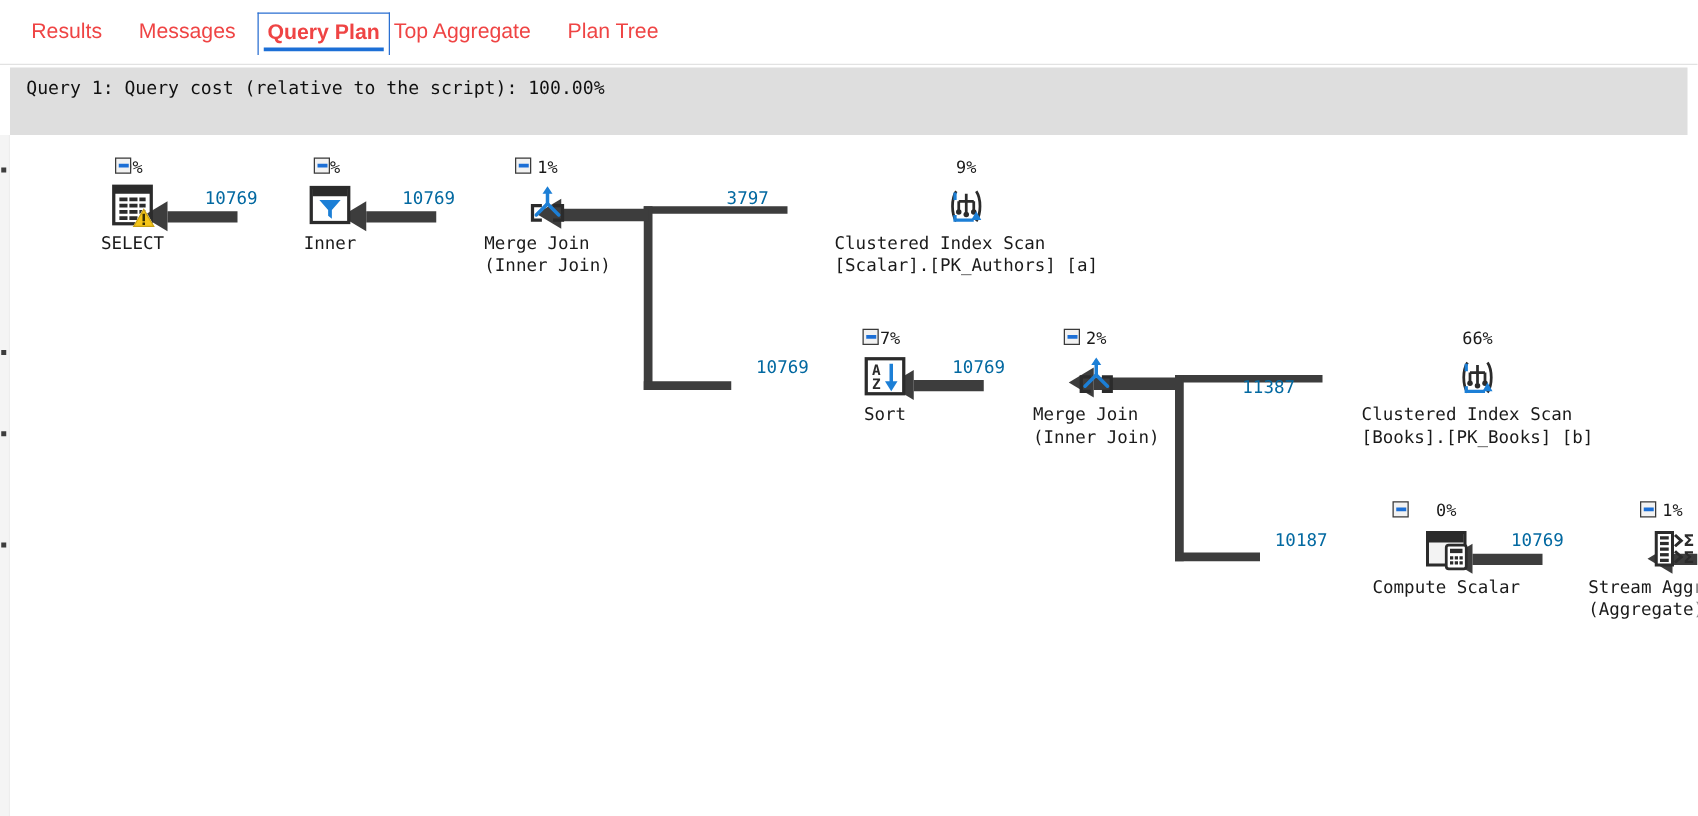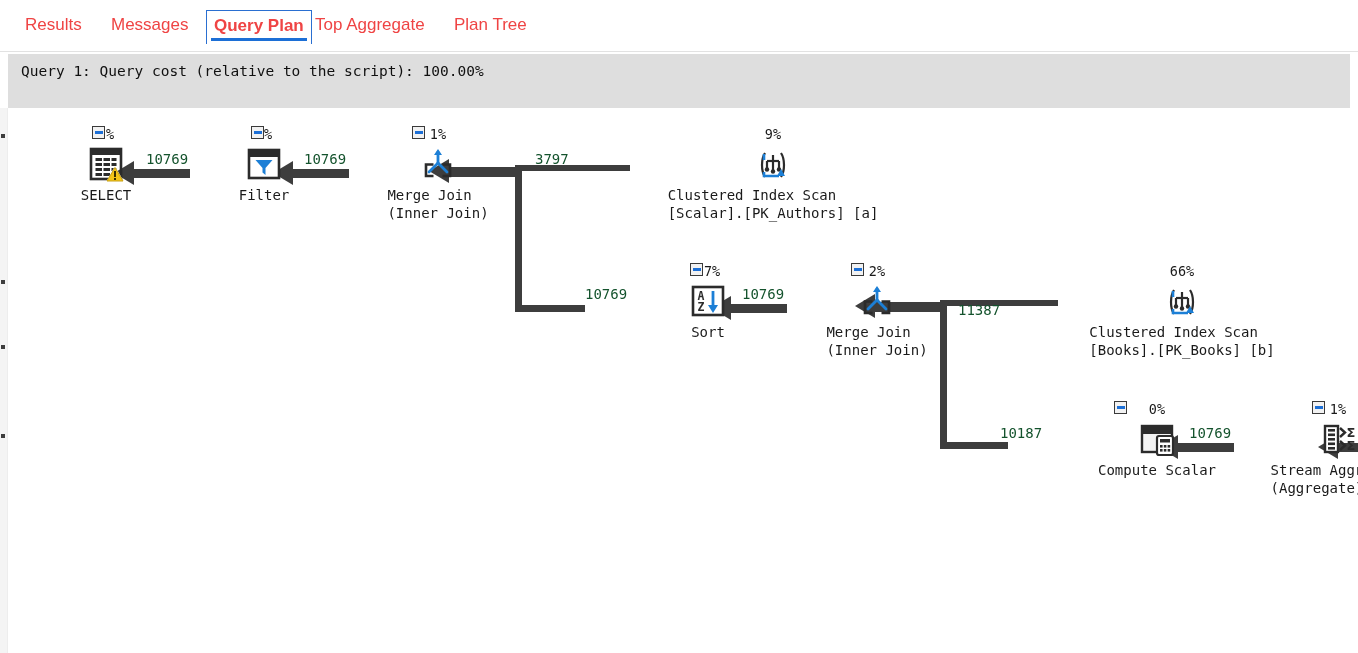--- a/index.html
+++ b/index.html
@@ -134,23 +134,23 @@
     height: 2.5px;
     background: #1c6fd6;
     display: block;
   }
 
   
   .rowcount {
     position: absolute;
     font-family: "DejaVu Sans Mono", monospace;
     font-size: 14px;
-    color: #14532d;
+    color: #0369a1;
     white-space: nowrap;
-    text-align: left;
+    text-align: right;
   }
 
   
   .arrow { position: absolute; }
   .hbar {
     position: absolute;
     background: #3d3d3d;
   }
   .vbar {
     position: absolute;
@@ -251,21 +251,21 @@
   <div class="node" style="left:219px; top:18px; width:90px;">
     <div class="pct">0%</div>
     <div class="iconbox">
       <svg width="40" height="40" viewBox="0 0 40 40">
         <rect x="5" y="6" width="30" height="28" fill="#ffffff" stroke="#2b2b2b" stroke-width="2.6"></rect>
         <rect x="6" y="7" width="28" height="6" fill="#2b2b2b"></rect>
         <path d="M11.5 16 L28.5 16 L21.5 24 L21.5 31 L18.5 28.5 L18.5 24 Z" fill="#1c7fd6"></path>
       </svg>
     </div>
     <div class="caption">
-      <div>Filter</div>
+      <div>Inner</div>
     </div>
   </div>
   <div class="toggle" style="left:251px; top:18px;">
       <i></i>
     </div>
 
   <div class="node" style="left:378px; top:18px; width:120px;">
     <div class="pct">1%</div>
     <div class="iconbox">
       <svg width="40" height="40" viewBox="0 0 40 40">

